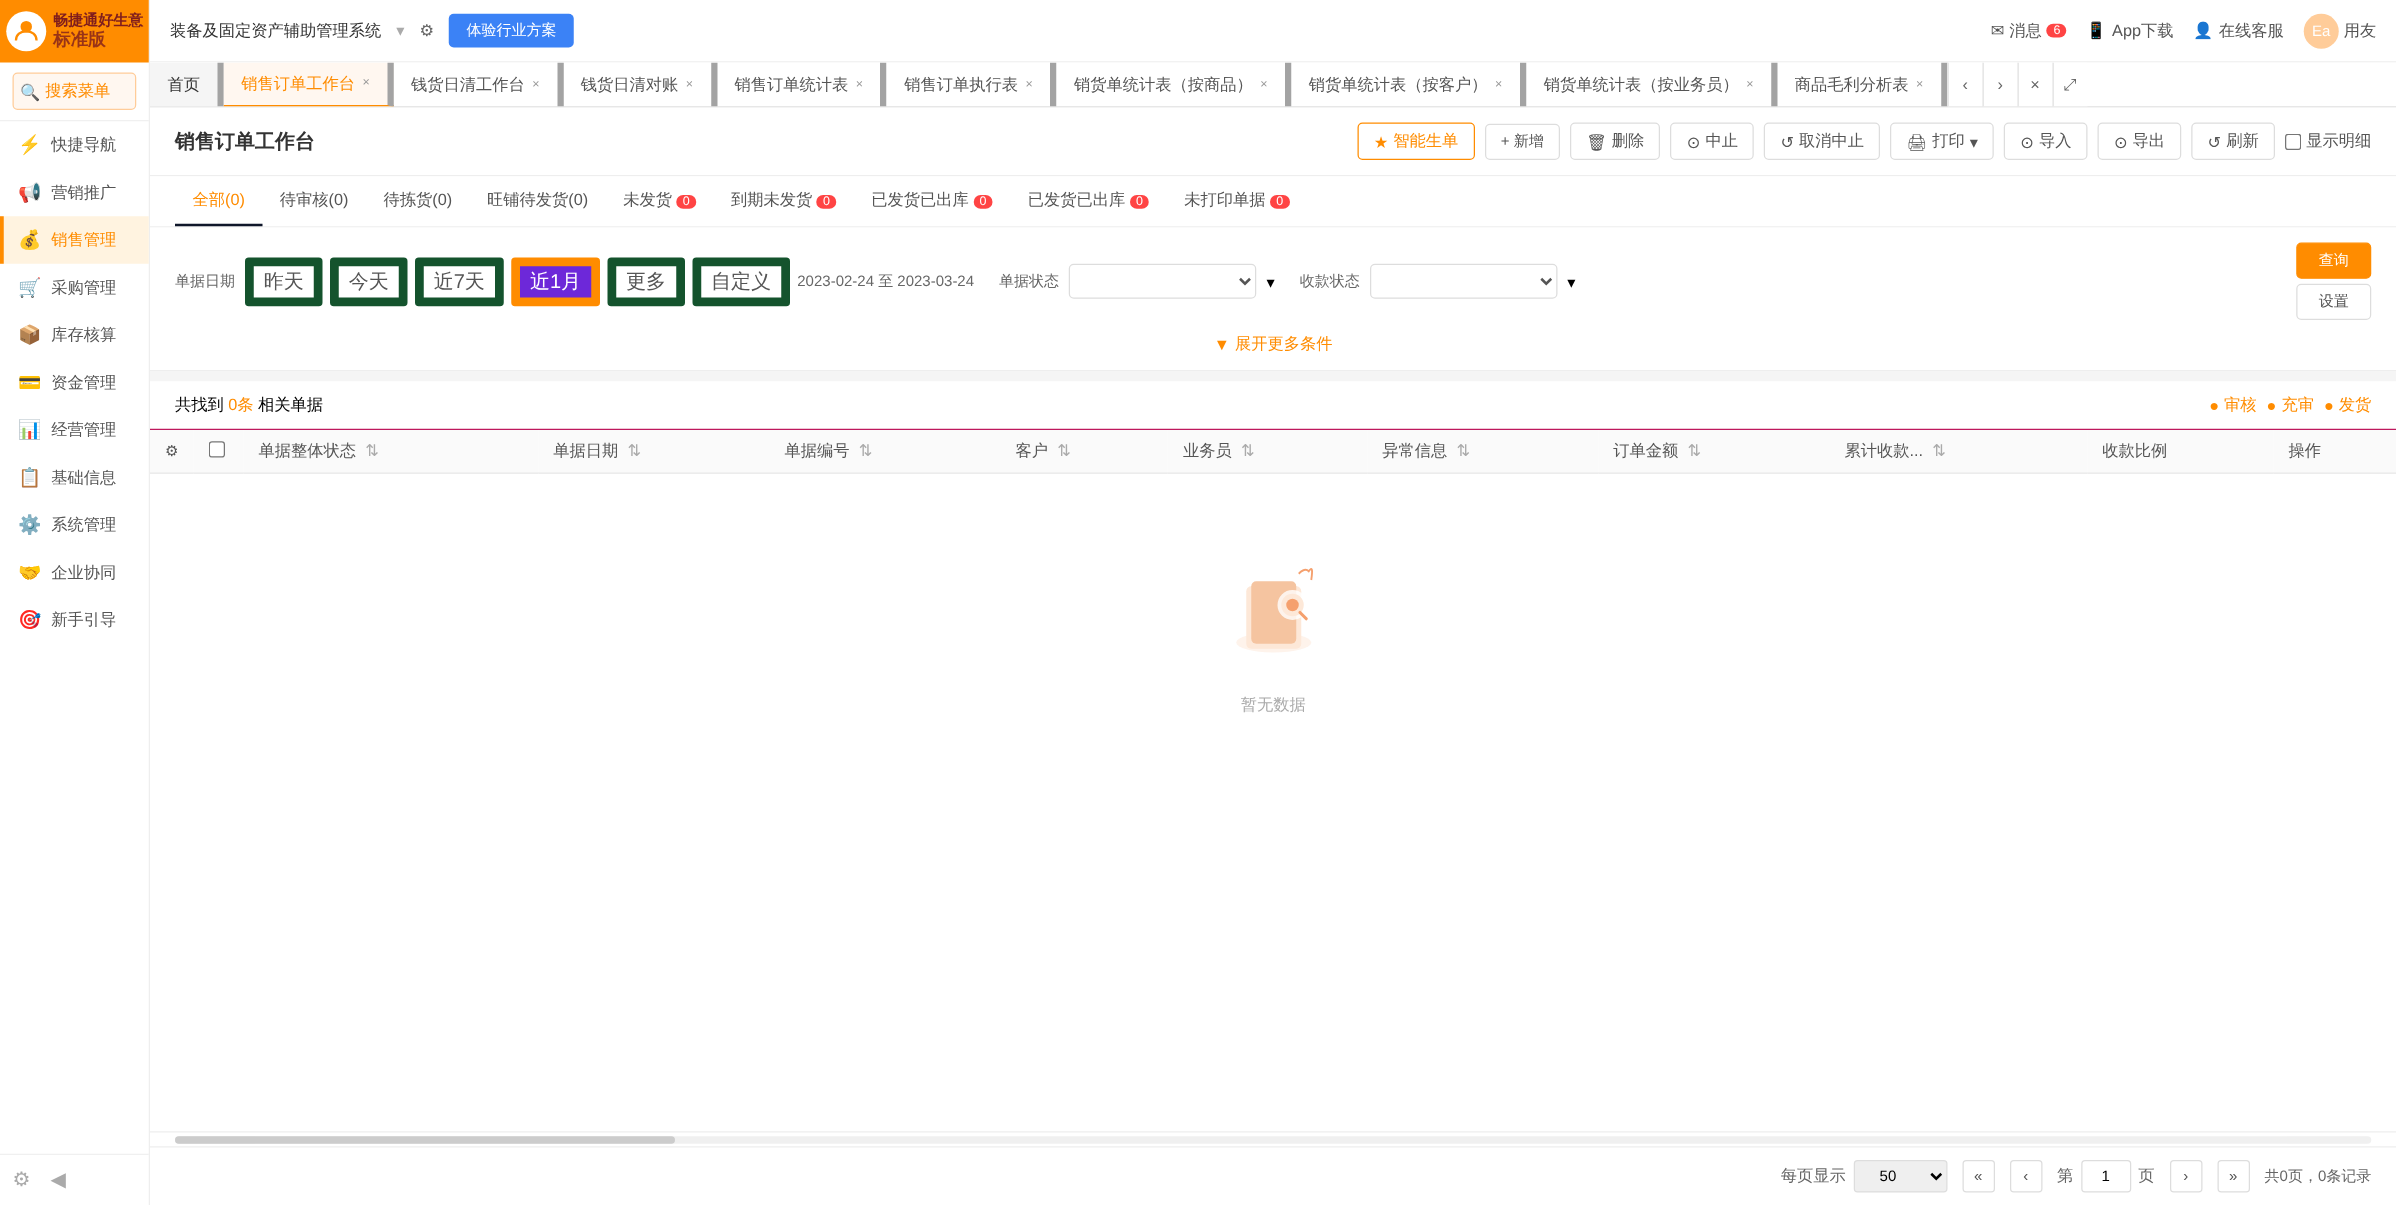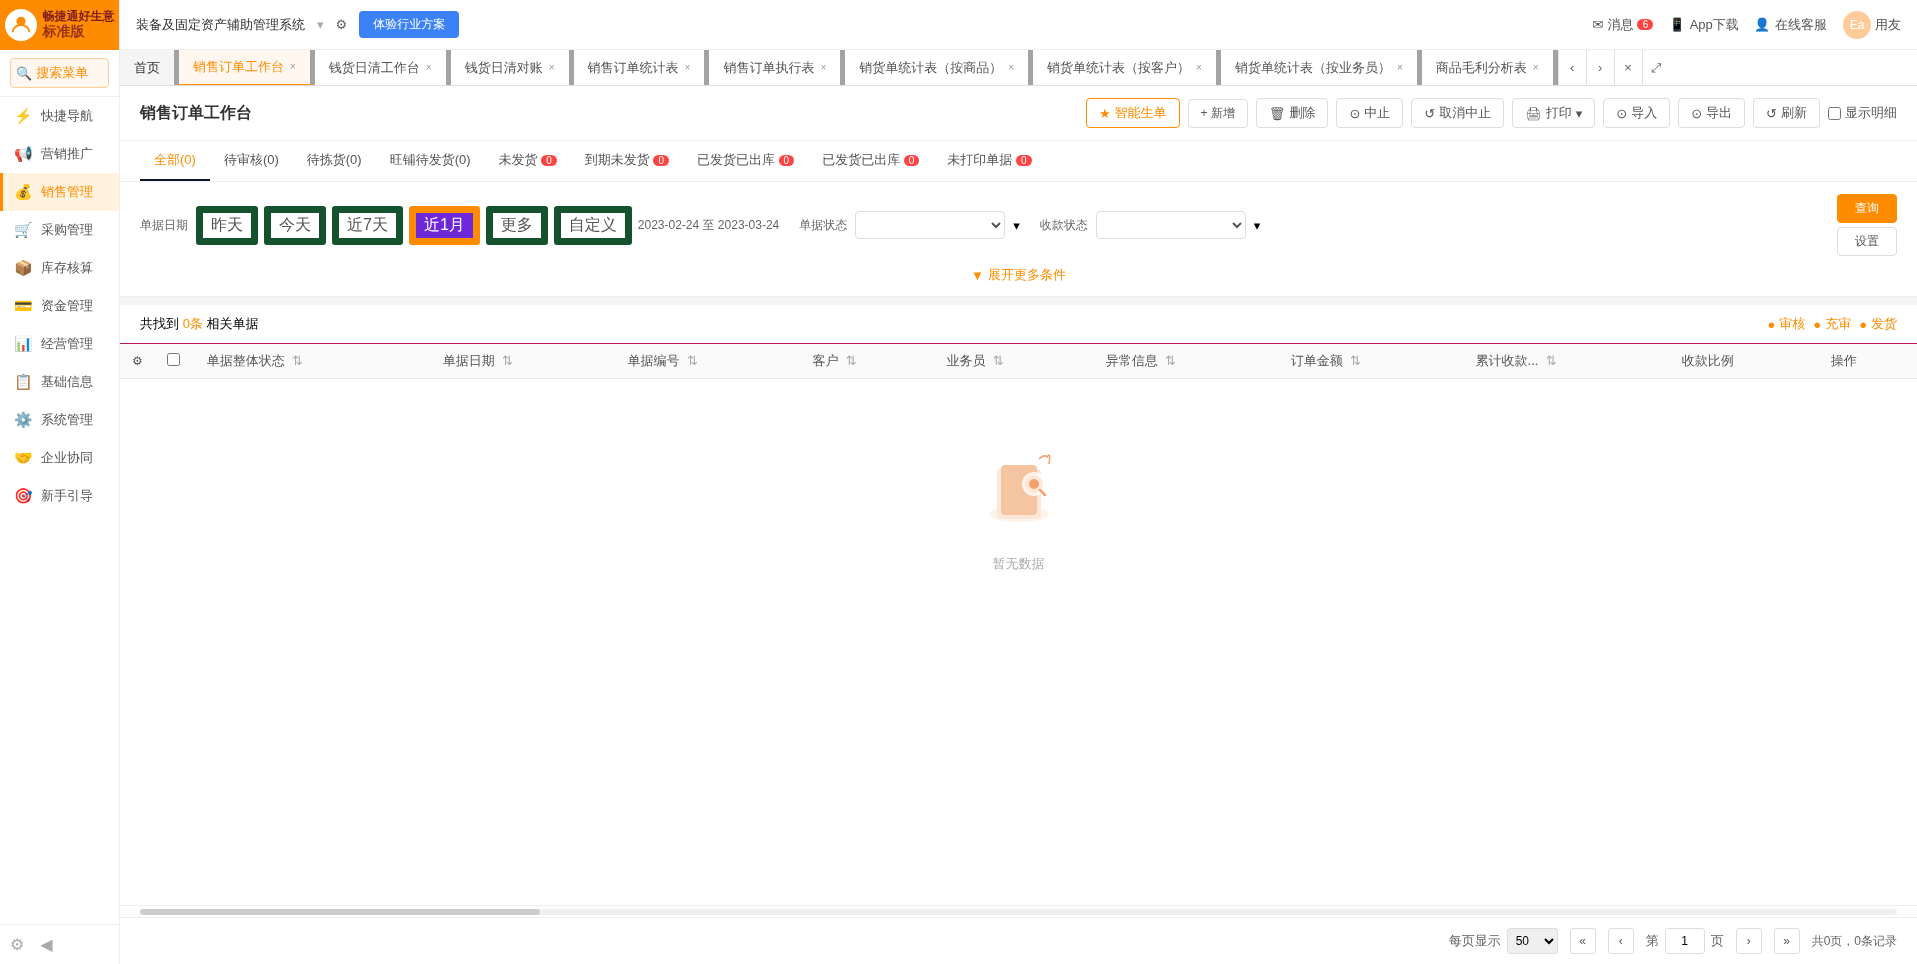--- a/index.html
+++ b/index.html
@@ -83,21 +83,21 @@
     .settings-col { width: 30px; text-align: center; }
 
     
     .empty-state { display: flex; flex-direction: column; align-items: center; justify-content: center; padding: 60px 20px; }
     .empty-icon { width: 100px; height: 100px; margin-bottom: 16px; }
     .empty-text { color: #aaa; font-size: 13px; }
 
     
     .pagination { background: #fff; padding: 10px 20px; display: flex; align-items: center; justify-content: flex-end; gap: 12px; border-top: 1px solid #eee; }
     .pagination-info { color: #666; font-size: 12px; display: flex; align-items: center; gap: 6px; }
-    .pagination-select { height: 26px; border: 1px solid #ddd; border-radius: 3px; padding: 0 4px; font-size: 12px; }
+    .pagination-select { height: 26px; border: 1px solid #ddd; border-radius: 3px; padding: 0 16px; font-size: 12px; }
     .pagination-btn { width: 26px; height: 26px; border: 1px solid #ddd; background: #fff; cursor: pointer; display: flex; align-items: center; justify-content: center; border-radius: 3px; color: #555; font-size: 12px; }
     .pagination-btn:disabled { color: #ccc; cursor: not-allowed; }
     .page-input { width: 40px; height: 26px; border: 1px solid #ddd; border-radius: 3px; text-align: center; font-size: 12px; }
     .scrollbar-area { height: 12px; background: #fff; border-top: 1px solid #eee; display: flex; align-items: center; padding: 0 20px; }
     .scrollbar-track { flex: 1; height: 6px; background: #f0f0f0; border-radius: 3px; position: relative; }
     .scrollbar-thumb { width: 400px; height: 6px; background: #ccc; border-radius: 3px; }
   </style>
 </head>
 <body>
 

